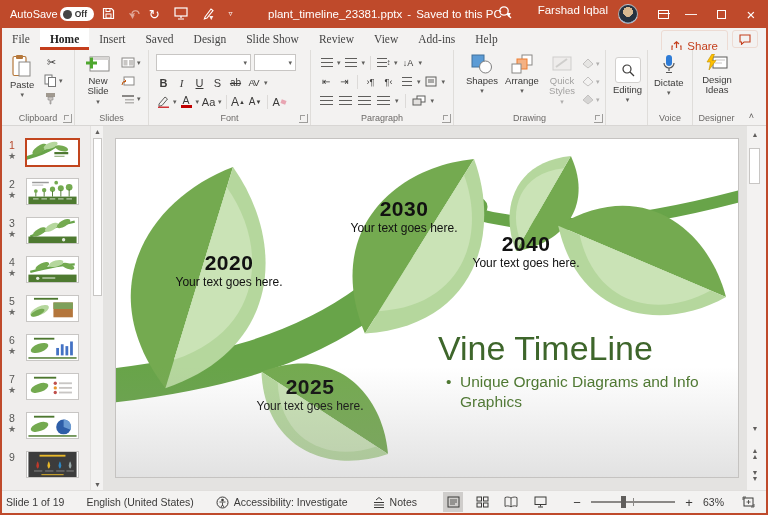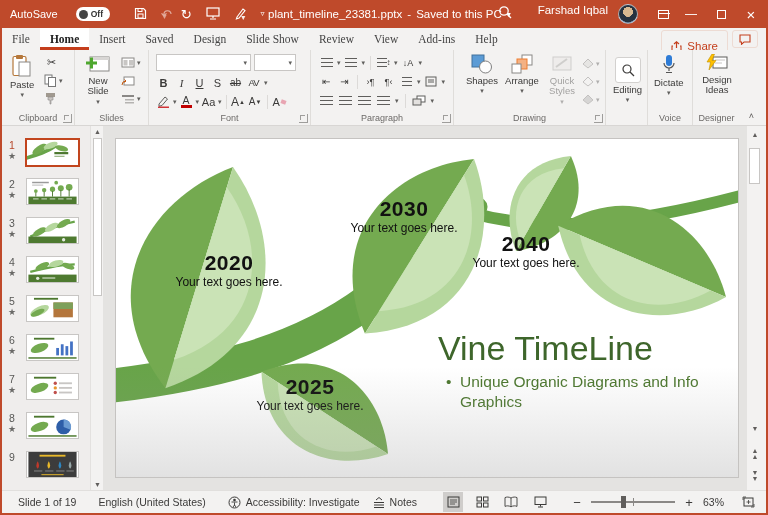--- a/index.html
+++ b/index.html
@@ -2,21 +2,21 @@
 <html><head>
 <meta charset="utf-8">
 <style>
   *{margin:0;padding:0;box-sizing:border-box;}
   html,body{width:768px;height:515px;overflow:hidden;}
   body{font-family:"Liberation Sans","DejaVu Sans",sans-serif;-webkit-font-smoothing:antialiased;}
   .app{position:relative;width:768px;height:515px;background:#f3f2f1;border-left:2px solid #bf4a2b;border-right:2px solid #bf4a2b;overflow:hidden;}
 
   
   .titlebar{position:absolute;left:0;top:0;right:0;height:28px;background:#bf4a2b;color:#fff;}
-  .tb-left{position:absolute;left:8px;top:0;height:28px;display:flex;align-items:center;gap:18px;}
+  .tb-left{position:absolute;left:8px;top:0;height:28px;display:flex;align-items:center;gap:2px;}
   .autosave-label{font-size:11px;}
   .toggle{width:34px;height:14px;background:#fff;border-radius:8px;display:flex;align-items:center;padding:0 3px;gap:3px;cursor:default;}
   .toggle .knob{width:9px;height:9px;border-radius:50%;background:#444;}
   .toggle .tstate{font-size:8.5px;color:#333;font-weight:bold;}
   .qat{font-size:13px;line-height:1;display:flex;align-items:center;gap:14px;margin-left:6px;}
   .qat .dis{opacity:.55;}
   .qat .sm{font-size:8px;margin-left:-9px;opacity:.9;}
   .doc-title{position:absolute;left:266px;top:0;height:28px;display:flex;align-items:center;font-size:11.5px;gap:5px;white-space:nowrap;}
   .doc-title .caret{font-size:8px;}
   .tb-right{position:absolute;right:0;top:0;height:28px;display:flex;align-items:center;}
@@ -80,21 +80,21 @@
   .slide-title{position:absolute;left:322px;top:190px;width:300px;font-size:34px;color:#3e662b;white-space:nowrap;}
   .slide-bullet{position:absolute;left:330px;top:233px;width:298px;font-size:15.5px;color:#4c772e;line-height:1.28;padding-left:14px;}
   .slide-bullet .marker{position:absolute;left:0;top:0;}
 
   .vscroll{position:absolute;left:745px;top:126px;width:16px;height:364px;background:#f3f2f1;}
   .vs-thumb{position:absolute;left:2px;top:22px;width:11px;height:36px;background:#fff;border:1px solid #c8c6c4;}
   .vs-glyph{position:absolute;left:0;width:16px;text-align:center;font-size:7px;color:#605e5c;line-height:.9;}
 
   
   .statusbar{position:absolute;left:0;right:0;top:490px;height:23px;background:#f3f2f1;border-top:1px solid #e1dfdd;display:flex;align-items:center;font-size:10.5px;color:#3b3a39;}
-  .sb-left{display:flex;align-items:center;gap:22px;padding-left:16px;}
+  .sb-left{display:flex;align-items:center;gap:22px;padding-left:4px;}
   .sb-item{display:flex;align-items:center;gap:5px;white-space:nowrap;}
   .sb-right{position:absolute;right:8px;top:0;height:22px;display:flex;align-items:center;gap:9px;}
   .viewbtn{width:20px;height:20px;display:flex;align-items:center;justify-content:center;}
   .viewbtn.sel{background:#cfcdcb;}
   .zoom-track{position:relative;width:84px;height:2px;background:#8a8886;}
   .zoom-tick{position:absolute;left:50%;top:-3px;width:1px;height:8px;background:#8a8886;}
   .zoom-thumb{position:absolute;left:30px;top:-5px;width:5px;height:12px;background:#605e5c;}
   .zoom-sign{font-size:13px;color:#3b3a39;width:10px;text-align:center;}
   .zoom-pct{font-size:10.5px;min-width:26px;}
   .bottom-border{position:absolute;left:0;right:0;bottom:0;height:2px;background:#bf4a2b;}

